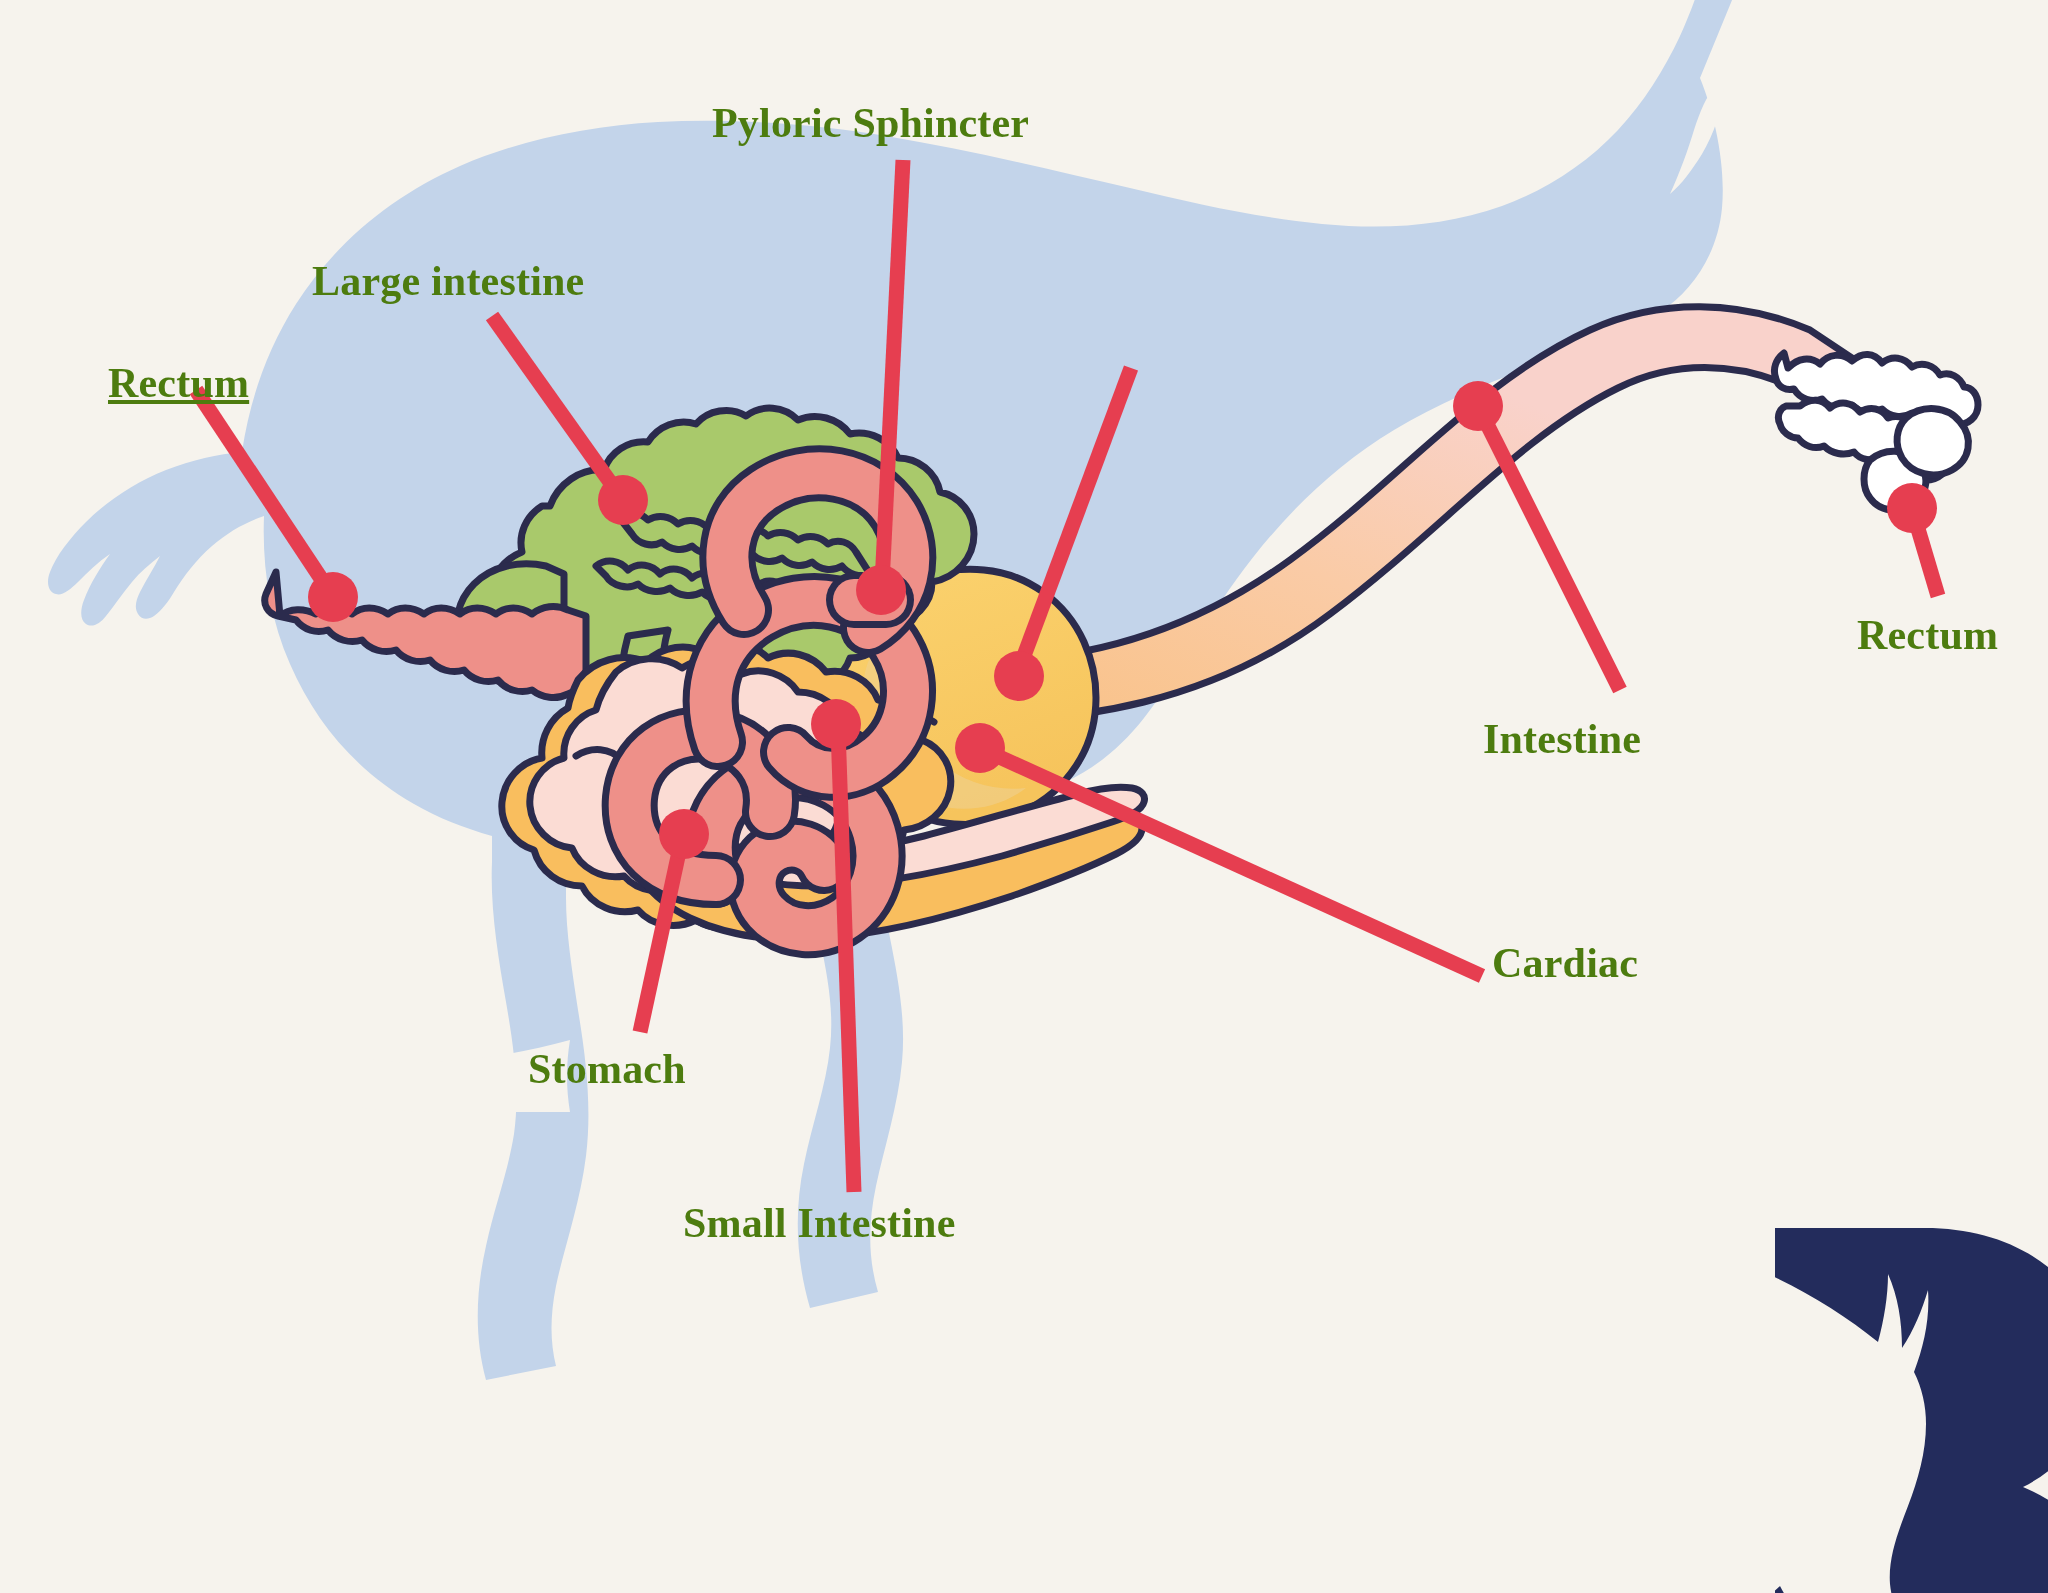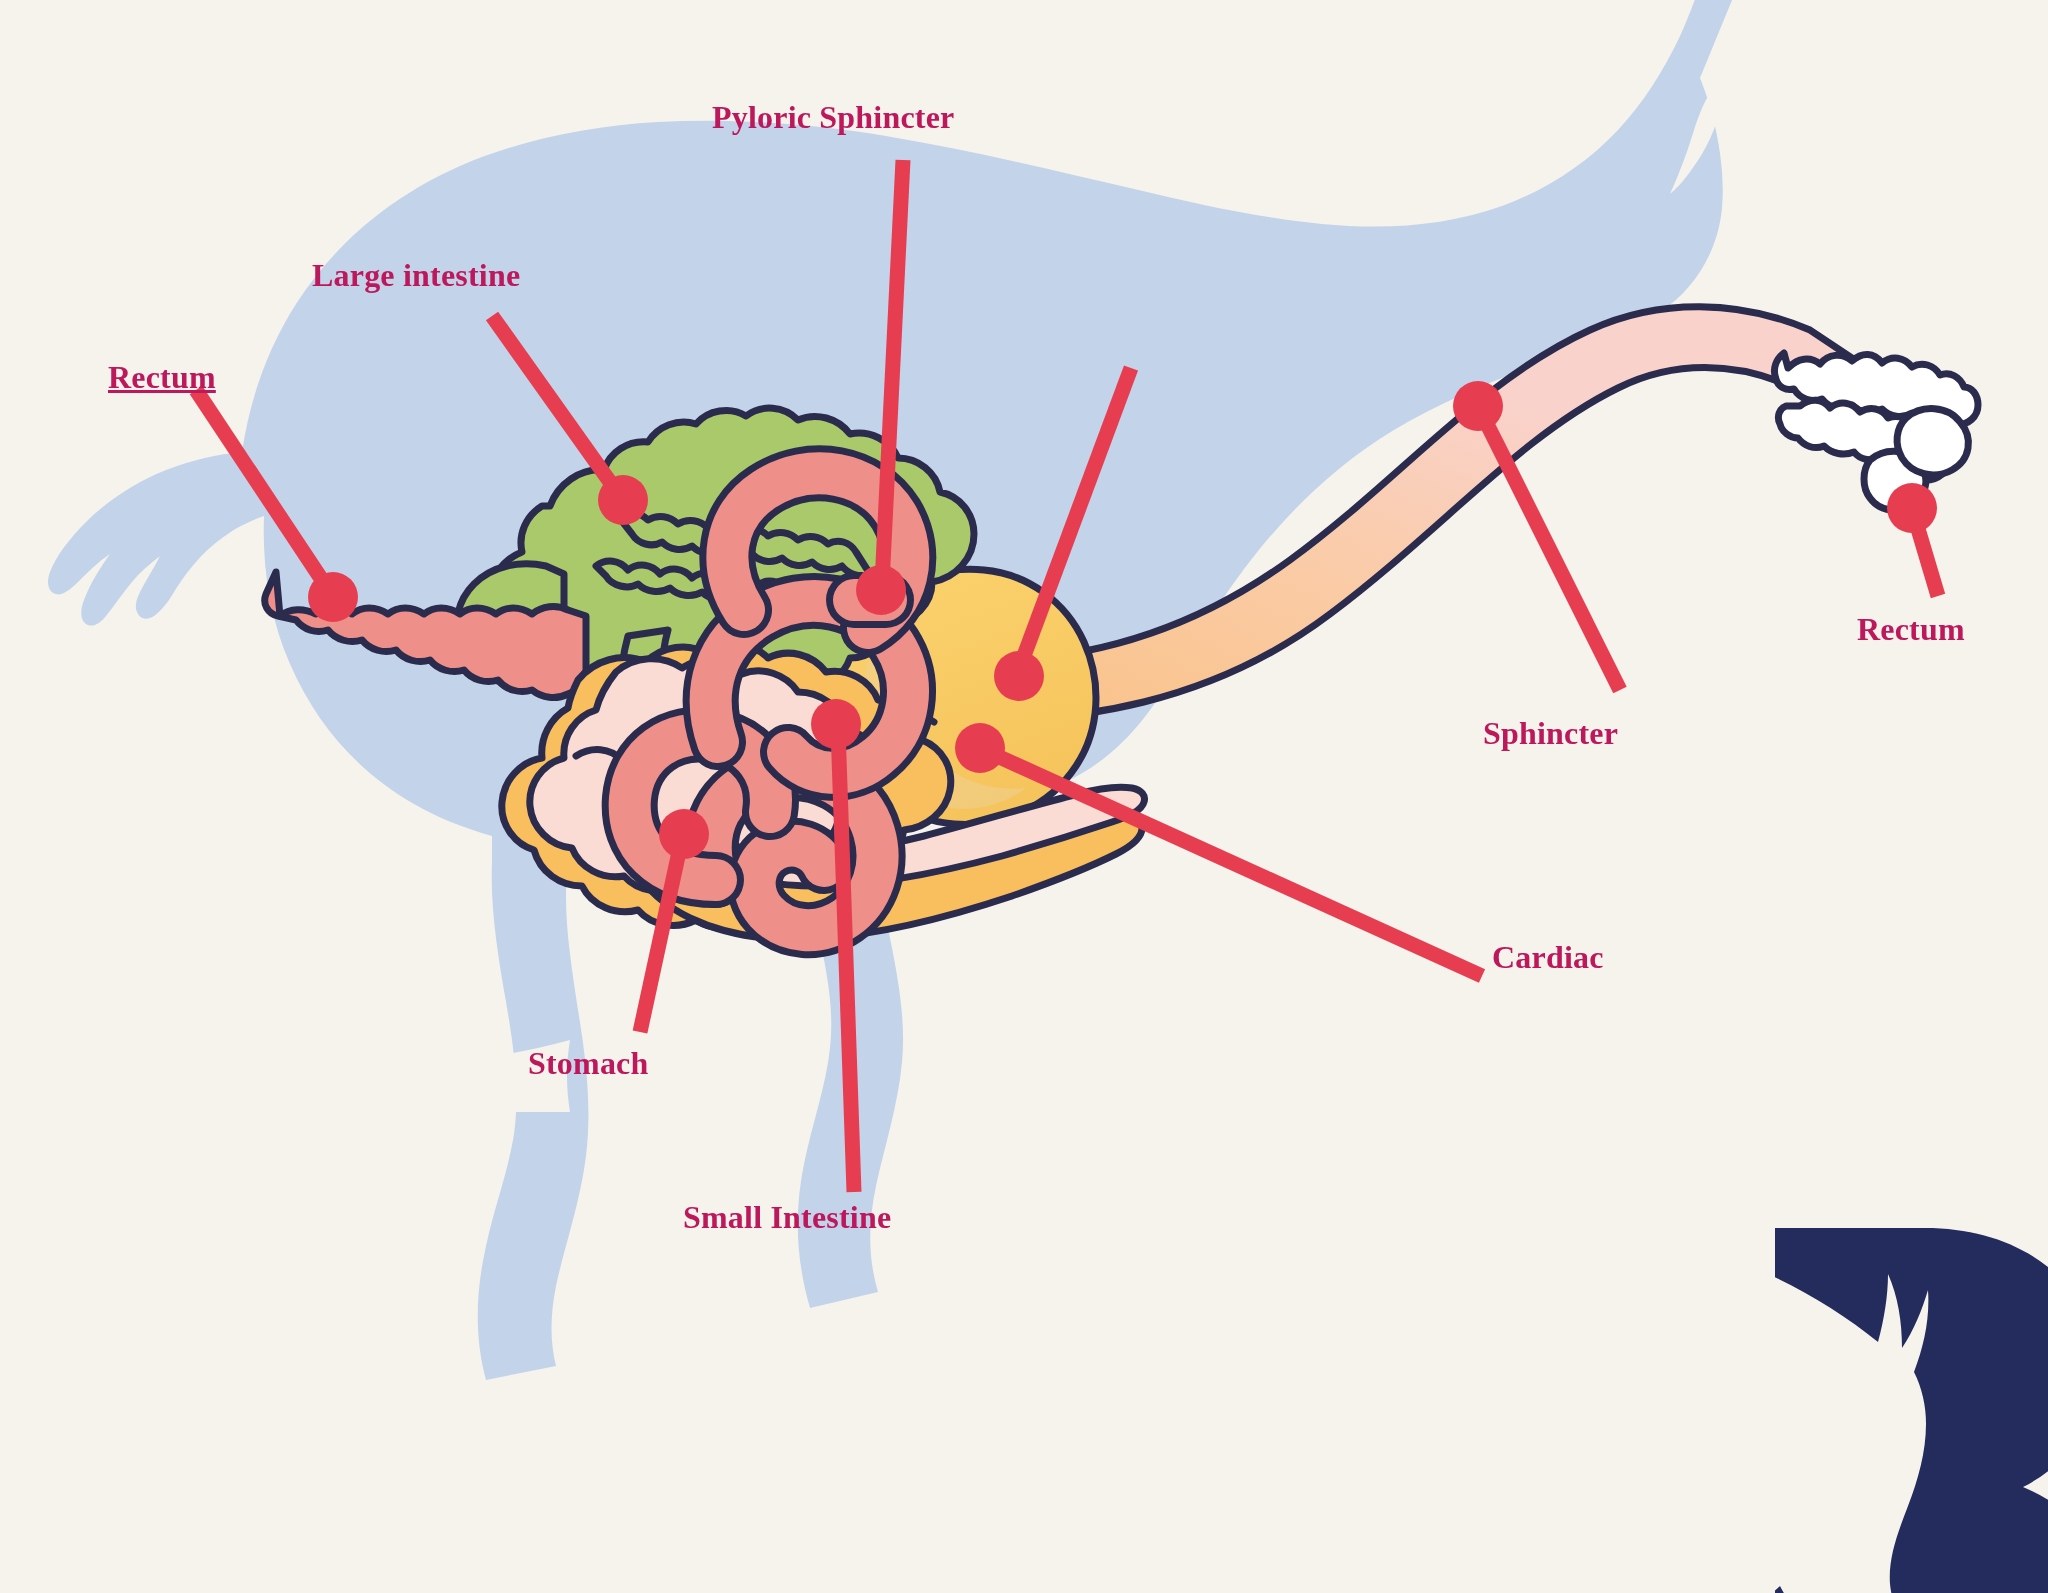--- a/index.html
+++ b/index.html
@@ -18,24 +18,24 @@
   }
   #diagram-svg {
     position: absolute;
     left: 0;
     top: 0;
     width: 2048px;
     height: 1593px;
   }
   .label-text {
     position: absolute;
-    color: #be185d;
+    color: #4d7c0f;
     font-family: "Liberation Serif", "DejaVu Serif", serif;
     font-weight: bold;
-    font-size: 32px;
+    font-size: 42px;
     line-height: 1.12;
     letter-spacing: 0.2px;
     white-space: pre-line;
     user-select: none;
   }
   .lbl-rectum        { left: 108px;  top: 360px; text-decoration: underline;  }
   .lbl-large         { left: 312px;  top: 258px;  }
   .lbl-pyloric       { left: 712px;  top: 100px;  }
   .lbl-cardiac       { left: 1018px; top: 268px;  text-align: center; width: 260px; }
   .lbl-oesophagus    { left: 1483px; top: 716px;  }
@@ -505,19 +505,19 @@
           c-10,-30 -8,-64 4,-92
           c14,-34 36,-62 58,-90
           Z"></path>
       </g>
     </g>
   </svg>
 
   <div class="label-text lbl-rectum">Rectum</div>
   <div class="label-text lbl-large">Large intestine</div>
   <div class="label-text lbl-pyloric">Pyloric Sphincter</div>
-  <div class="label-text lbl-oesophagus">Sphincter</div>
+  <div class="label-text lbl-oesophagus">Intestine</div>
   <div class="label-text lbl-mouth">Rectum</div>
   <div class="label-text lbl-stomach">Cardiac</div>
   <div class="label-text lbl-caecum">Stomach</div>
   <div class="label-text lbl-smallint">Small Intestine</div>
 
 </div>
 
 </body></html>

